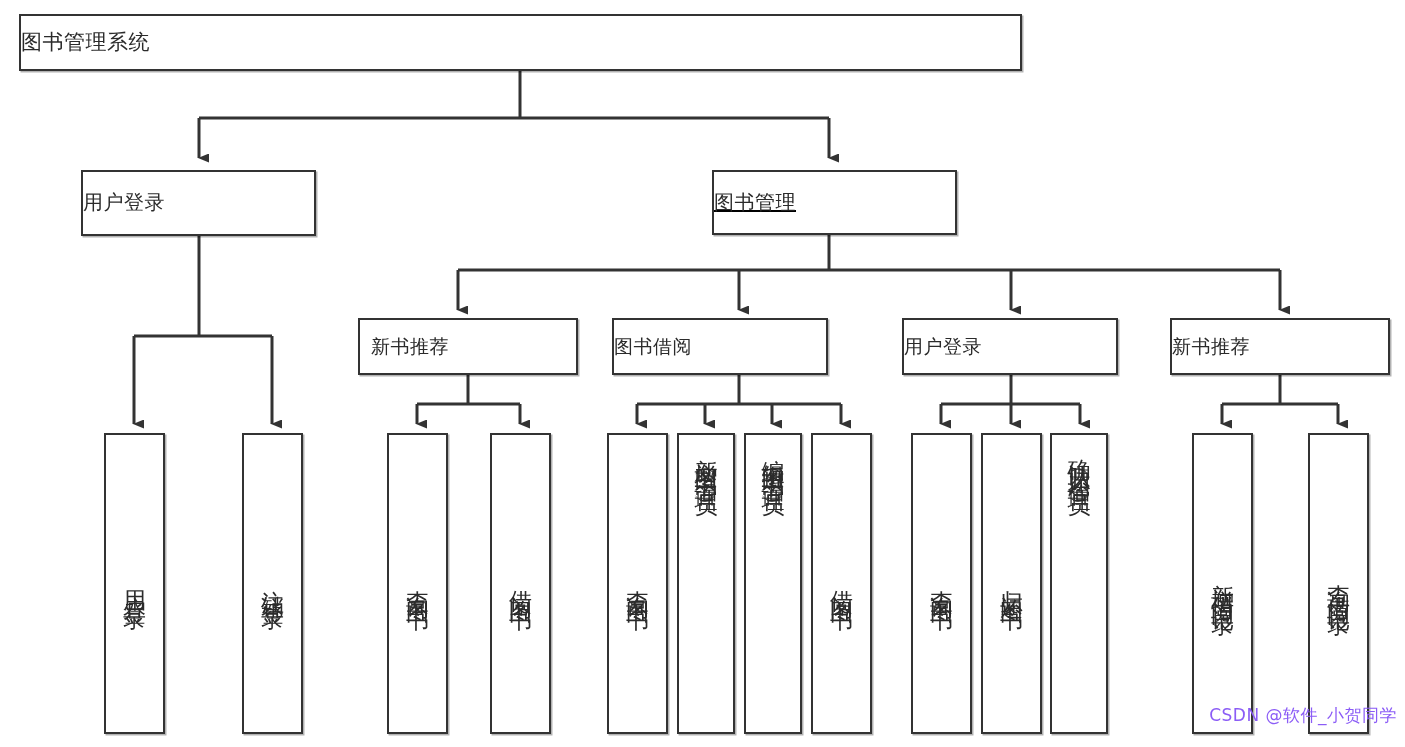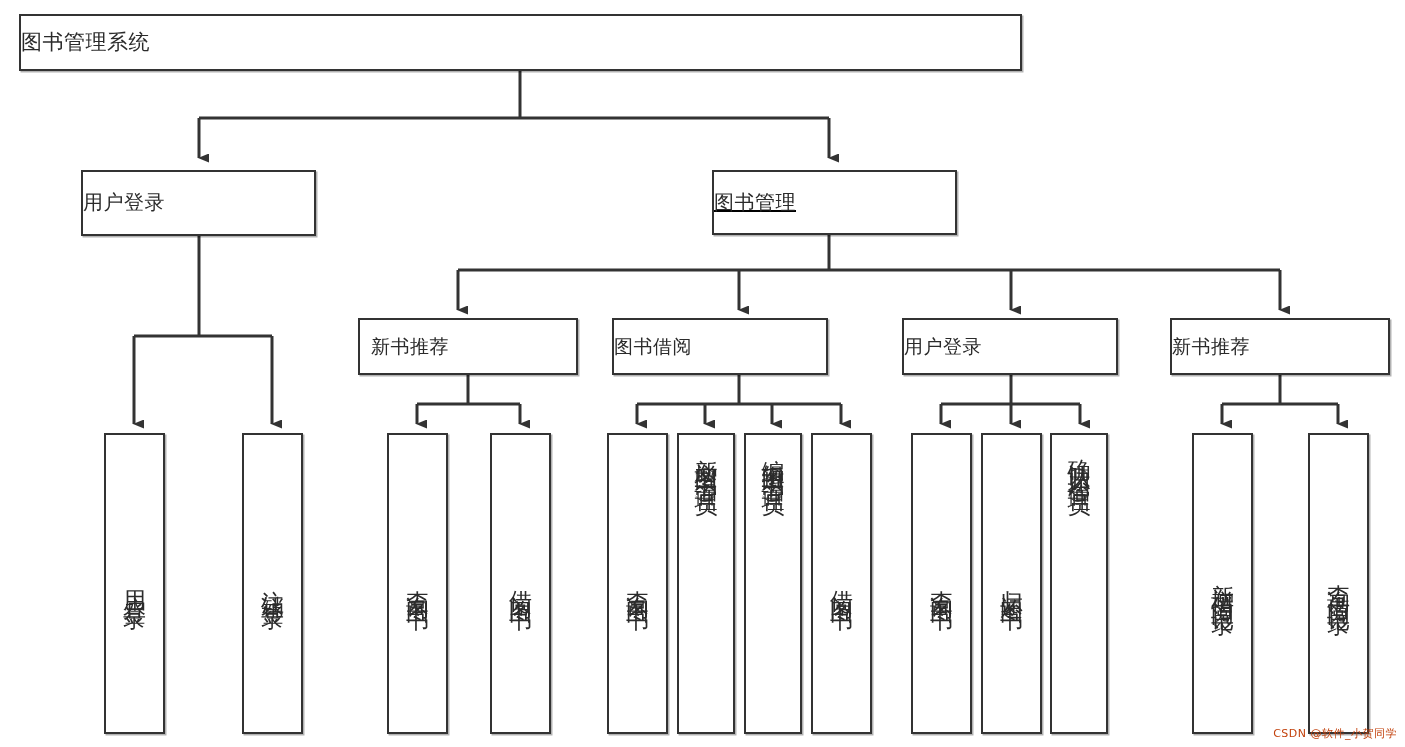--- a/index.html
+++ b/index.html
@@ -64,23 +64,23 @@
   .node-leaf.leaf-tall .label {
     letter-spacing: 5px;
   }
   .node-leaf.leaf-center {
     align-items: center;
     padding-top: 0;
   }
   #watermark {
     position: absolute;
     right: 8px;
-    bottom: 6px;
-    font-size: 11px;
-    color: #c2410c;
+    bottom: 20px;
+    font-size: 17px;
+    color: #8b5cf6;
     letter-spacing: 0.5px;
     white-space: nowrap;
     user-select: none;
   }
 </style>
 </head>
 <body>
 
 <div id="diagram-root">
 

